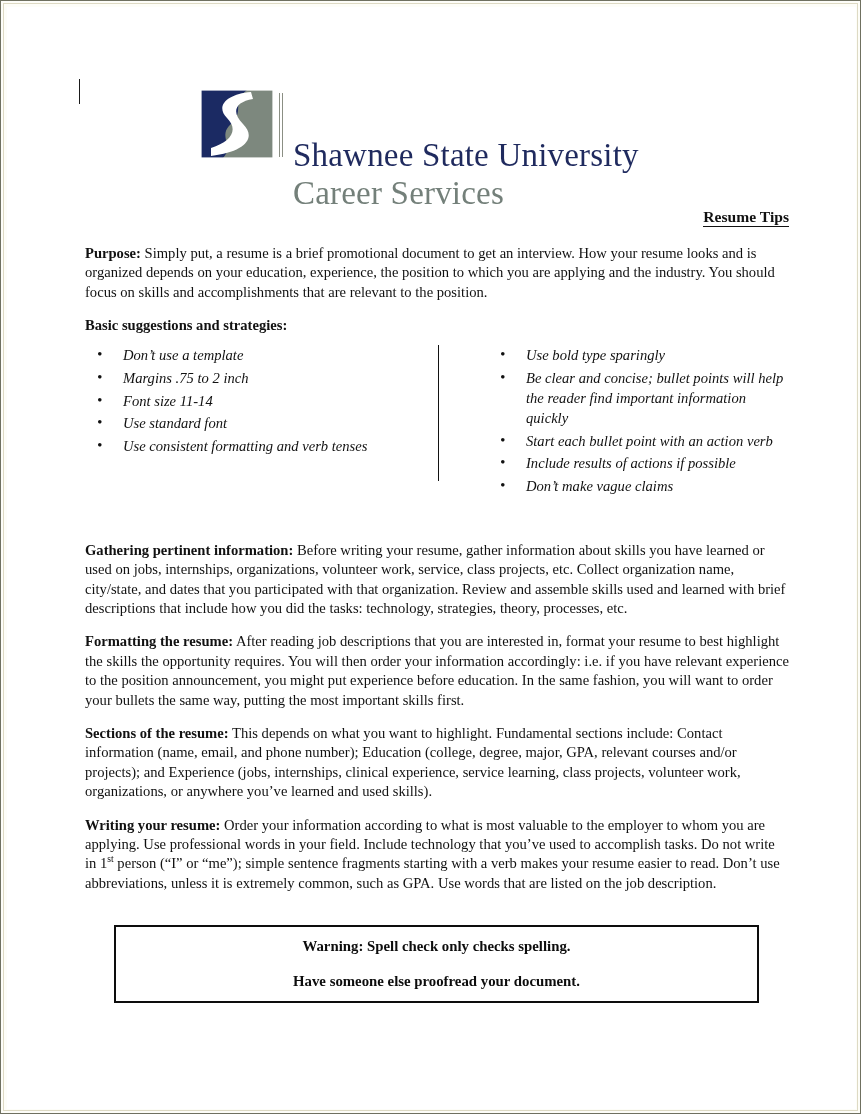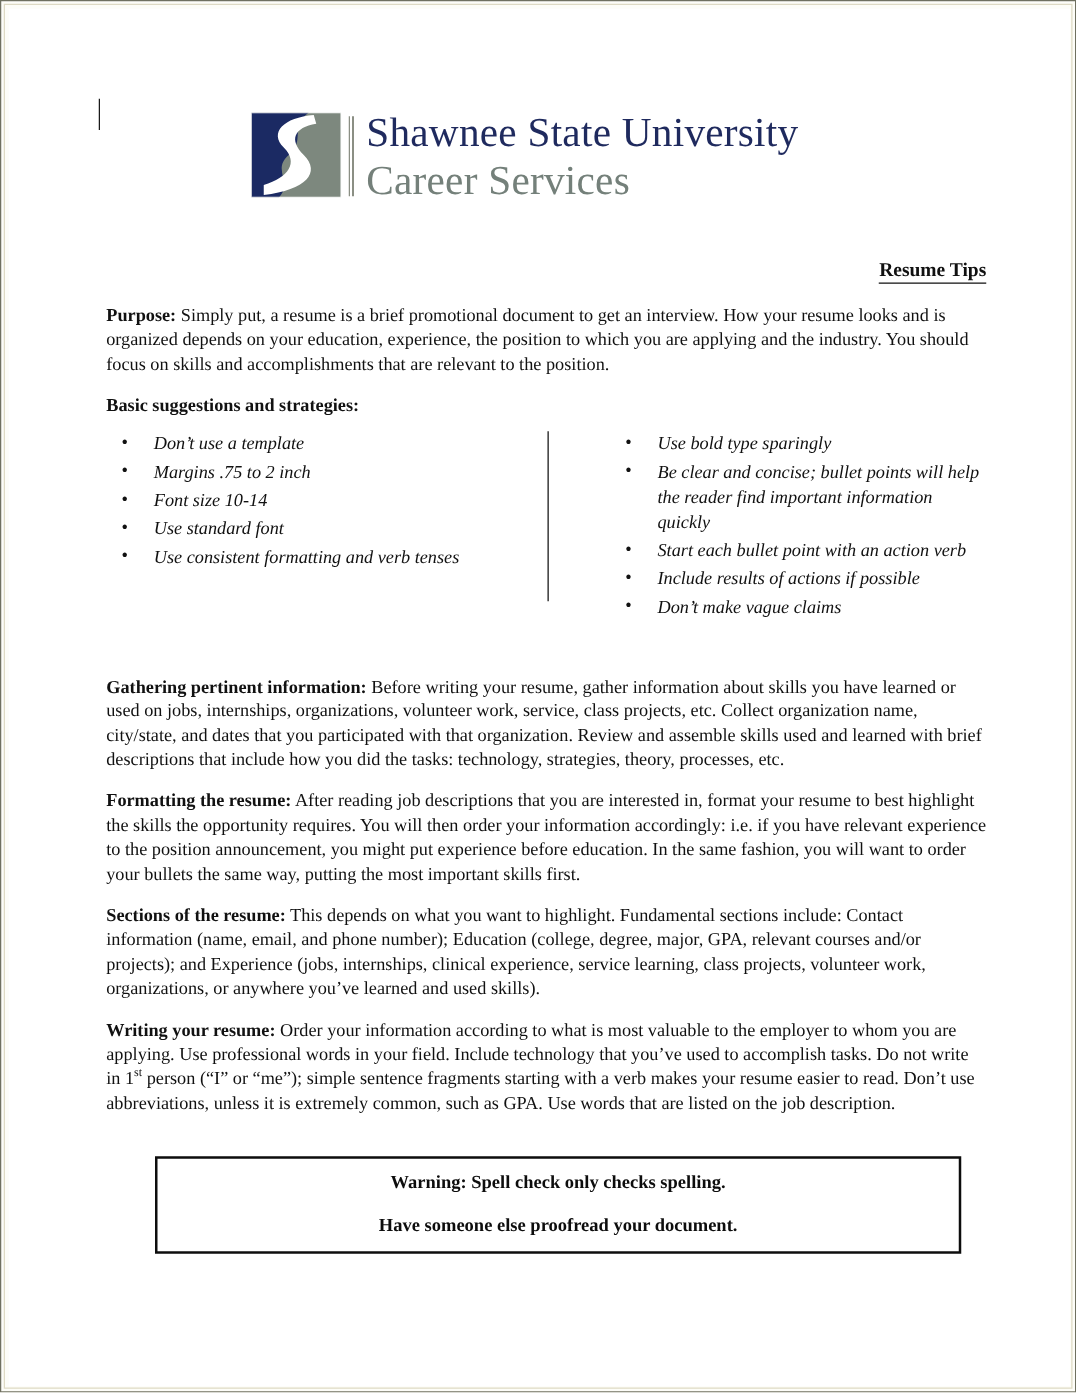--- a/index.html
+++ b/index.html
@@ -81,20 +81,21 @@
     margin-left: 9px;
     line-height: 1;
   }
   .logo-line1 {
     font-family: "Liberation Serif", "DejaVu Serif", serif;
     font-size: 33px;
     color: #1f2a5e;
     letter-spacing: 0.2px;
     white-space: nowrap;
     line-height: 1.08;
+    margin-top: 48px;
   }
   .logo-line2 {
     font-family: Liberation Serif, serif;
     font-size: 33px;
     color: #74807a;
     letter-spacing: 0.2px;
     white-space: nowrap;
     line-height: 1.12;
     margin-top: 1px;
   }
@@ -173,21 +174,21 @@
     top: -1px;
     font-size: 15px;
     line-height: 1.38;
   }
 
   .gap-after-bullets { height: 42px; }
 
   
   .warning-box {
     position: absolute;
-    left: 117px;
+    left: 107px;
     top: 918px;
     width: 645px;
     height: 78px;
     box-sizing: border-box;
     border: 2px solid #0d0d0d;
     display: flex;
     flex-direction: column;
     justify-content: center;
     align-items: center;
     background: #ffffff;
@@ -241,21 +242,21 @@
 
       <p class="subhead">Basic suggestions and strategies:</p>
 
       <div class="bullet-columns">
         <div class="col-divider"></div>
 
         <div class="bullet-col left">
           <ul class="bullets">
             <li>Don’t use a template</li>
             <li>Margins .75 to 2 inch</li>
-            <li>Font size 10-14</li>
+            <li>Font size 11-14</li>
             <li>Use standard font</li>
             <li>Use consistent formatting and verb tenses</li>
           </ul>
         </div>
 
         <div class="bullet-col right">
           <ul class="bullets">
             <li>Use bold type sparingly</li>
             <li>Be clear and concise; bullet points will help the reader find important information quickly</li>
             <li>Start each bullet point with an action verb</li>

